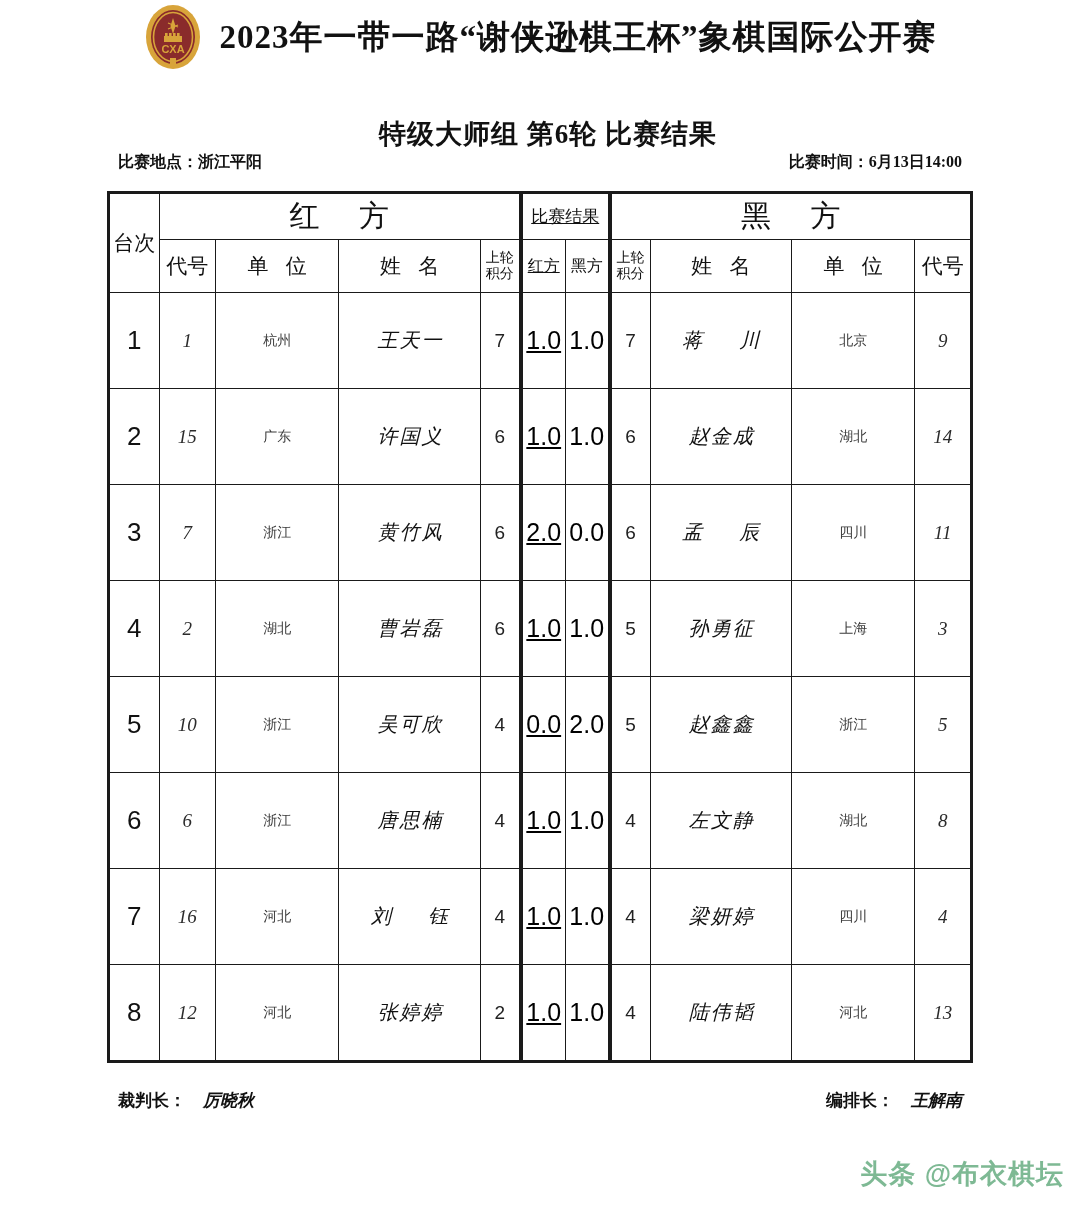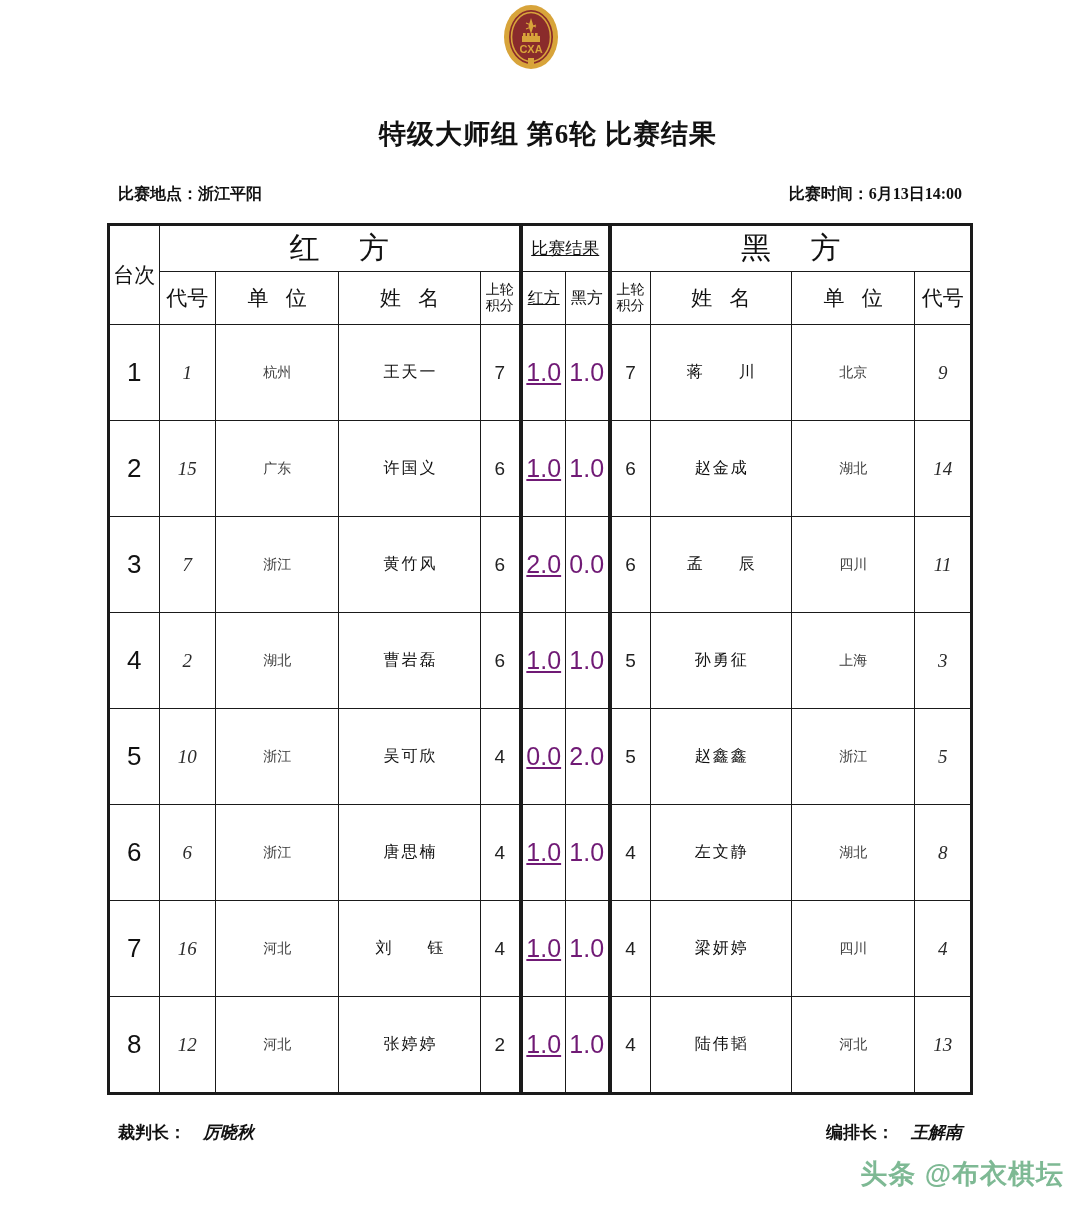--- a/index.html
+++ b/index.html
@@ -44,21 +44,20 @@
   .subtitle {
     text-align: center;
     font-size: 27px;
     font-weight: bold;
     margin-top: 42px;
     letter-spacing: 1px;
     padding-left: 16px;
   }
 
   .meta-row {
-    margin-top: 32px;
     padding: 0 118px 0 118px;
     display: flex;
     justify-content: space-between;
     font-size: 16px;
     font-weight: bold;
     font-family: Liberation Serif, serif;
   }
   .meta-left, .meta-right { white-space: nowrap; }
 
   
@@ -135,39 +134,40 @@
   .code {
     font-style: italic;
     font-size: 19px;
     color: #2b2b2b;
   }
   .unit {
     font-size: 14px;
     color: #3a3a3a;
   }
   .pname {
-    font-size: 16px;
+    font-size: 20px;
     font-weight: bold;
     letter-spacing: 2px;
     text-indent: 2px;
+    font-style: italic;
   }
   .pname.sp {
     letter-spacing: 16px;
     text-indent: 16px;
   }
   .prev {
     font-size: 19px;
     font-family: "Liberation Sans", sans-serif;
     color: #222;
   }
   .score {
     font-size: 25px;
     font-weight: bold;
     font-family: "Liberation Sans", sans-serif;
-    color: #701a75;
+    color: #000000;
   }
 
   
   .sep-left  { border-left: 4px solid #1a1a1a !important; text-decoration: underline; }
   .sep-right { border-right: 4px solid #1a1a1a !important; }
 
   
   .footer-row {
     margin-top: 26px;
     padding: 0 118px 0 118px;
@@ -209,20 +209,21 @@
       <path d="M24 20 L34 24 M24 26 L34 22" stroke="#d8a43a" stroke-width="1.3" fill="none"></path>
       <rect x="20" y="33" width="18" height="6" fill="#d8a43a"></rect>
       <rect x="21" y="30" width="2.6" height="4" fill="#d8a43a"></rect>
       <rect x="25" y="30" width="2.6" height="4" fill="#d8a43a"></rect>
       <rect x="29" y="30" width="2.6" height="4" fill="#d8a43a"></rect>
       <rect x="33" y="30" width="2.6" height="4" fill="#d8a43a"></rect>
       <text x="29" y="50" text-anchor="middle" font-family="Liberation Sans, sans-serif" font-size="11" font-weight="bold" fill="#d8a43a">CXA</text>
       <rect x="26" y="55" width="6" height="8" fill="#d8a43a"></rect>
     </svg>
   </div>
+  <div class="main-title">2023年一带一路“谢侠逊棋王杯”象棋国际公开赛</div>
 </div>
 
 <div class="subtitle">特级大师组  第6轮  比赛结果</div>
 
 <div class="meta-row">
   <div class="meta-left">
     <span>比赛地点：</span><span>浙江平阳</span>
   </div>
   <div class="meta-right">
     <span>比赛时间：</span><span>6月13日14:00</span>

